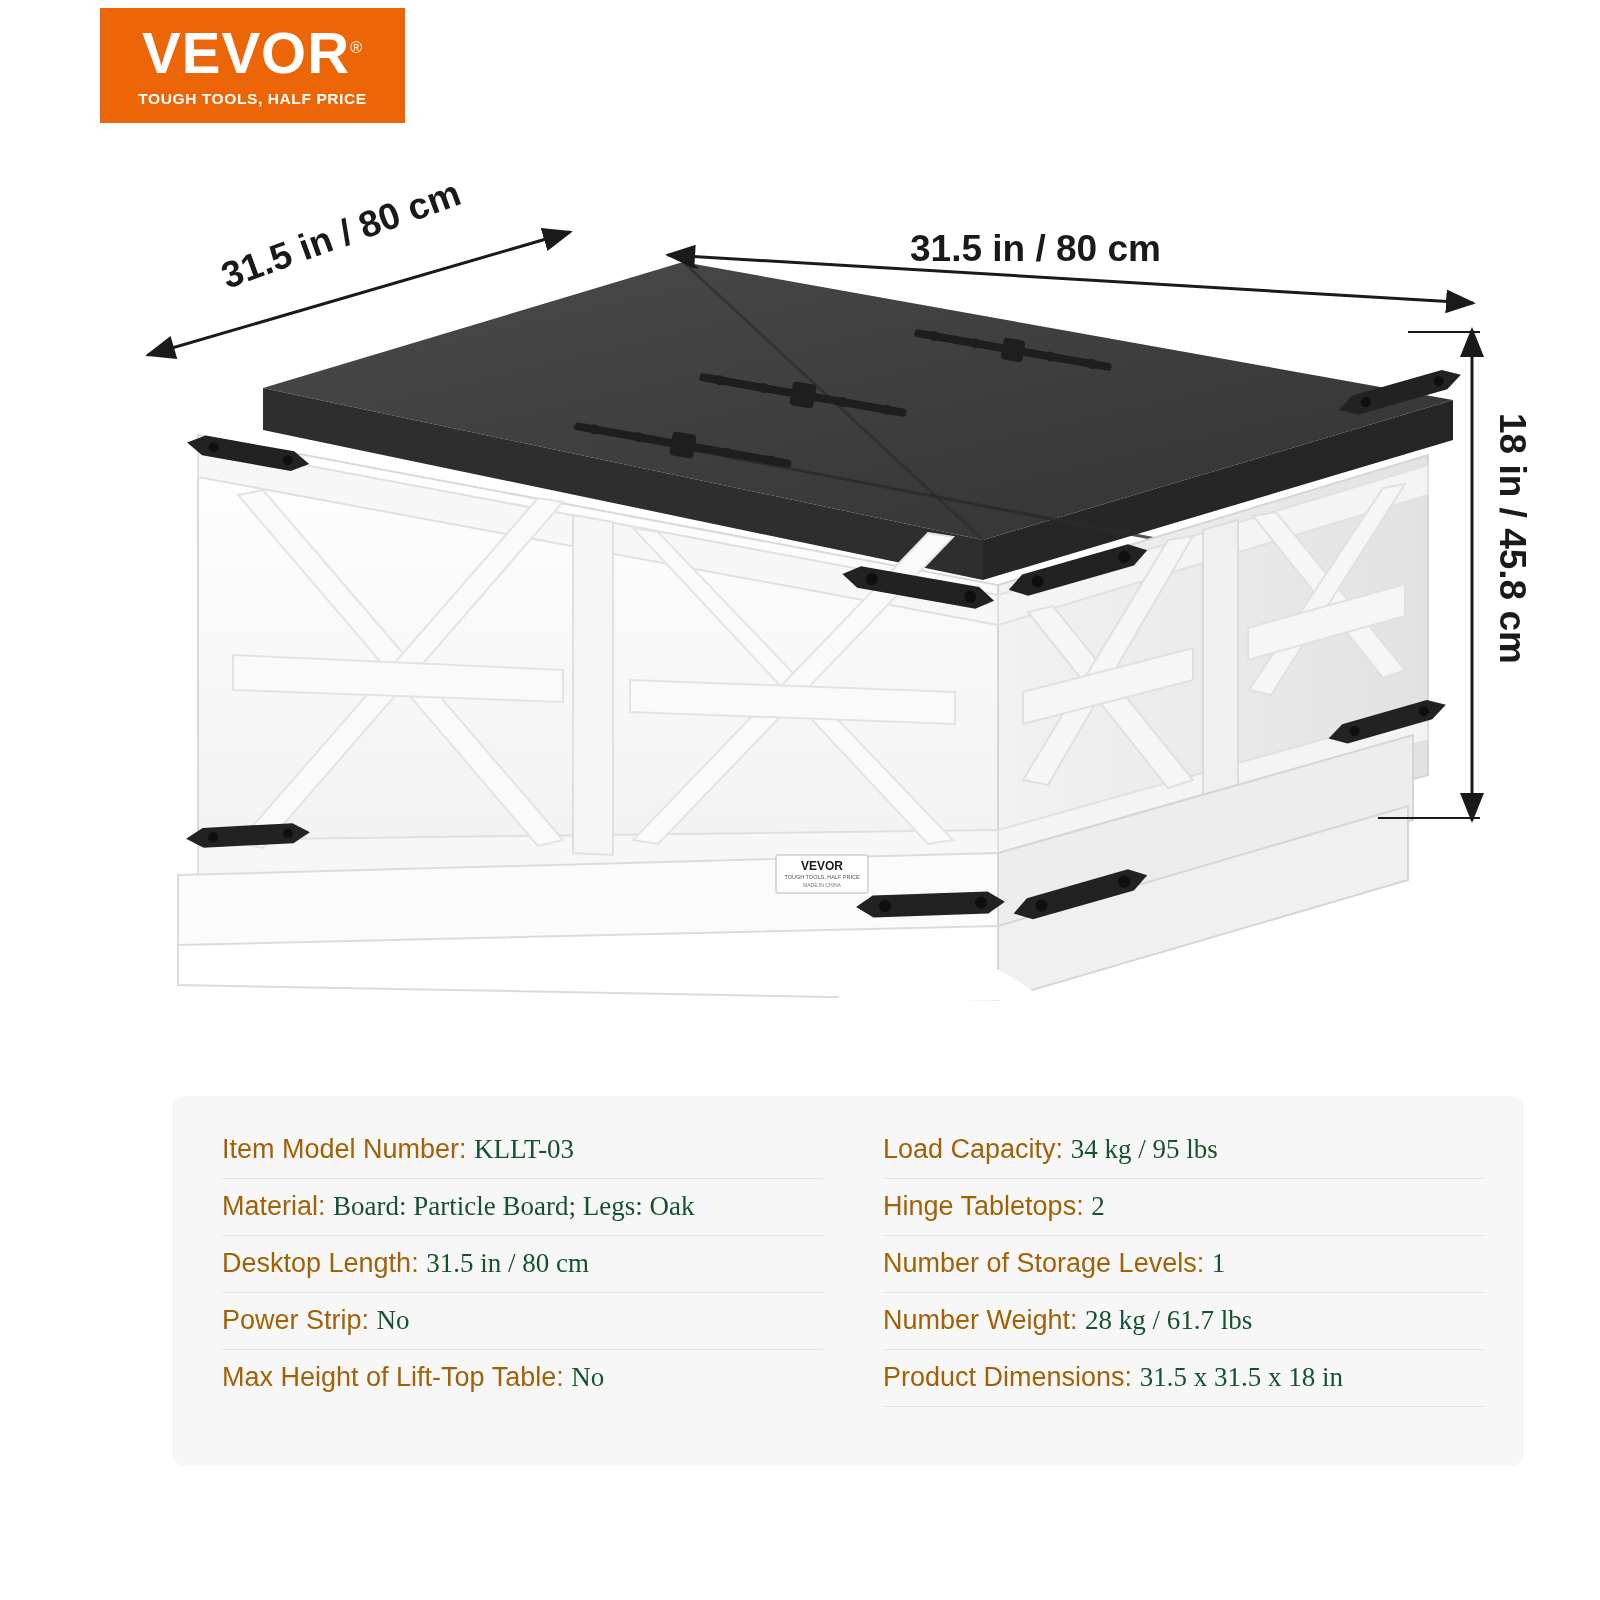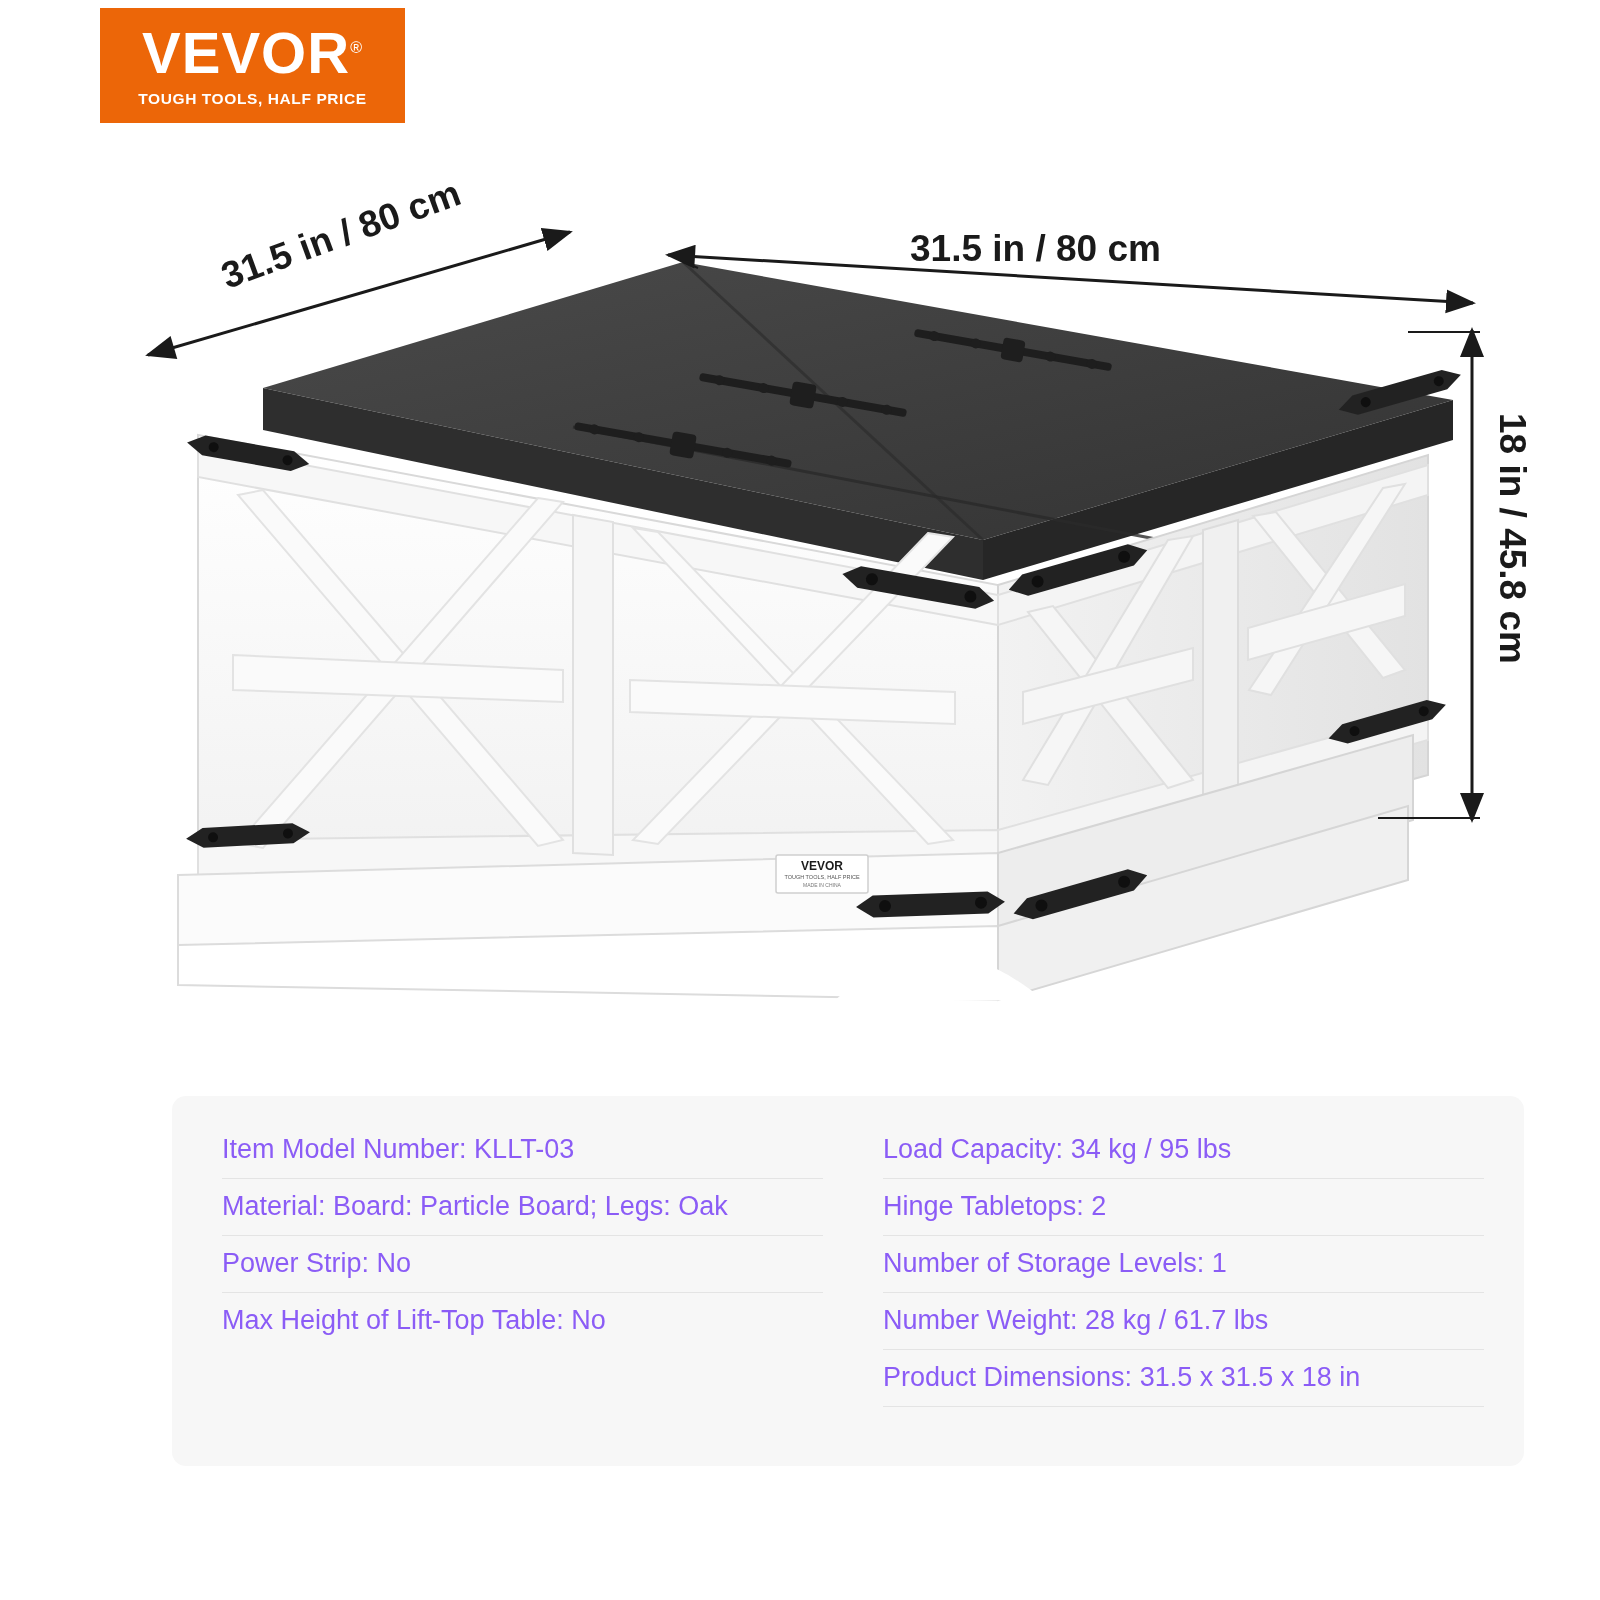--- a/index.html
+++ b/index.html
@@ -63,22 +63,22 @@
   .spec-col.left { padding-right: 30px; }
   .spec-col.right { padding-left: 30px; }
   .spec-row {
     border-bottom: 1px solid #e4e4e4;
     padding: 12px 0 13px 0;
     font-size: 27px; line-height: 1.15;
     white-space: nowrap;
   }
   .spec-row:last-child { border-bottom: none; }
   .spec-row.blank { border-bottom: none; }
-  .spec-label { color: #8b5cf6; }
-  .spec-value { color: #8b5cf6; }
+  .spec-label { color: #a16207; }
+  .spec-value { color: #14532d; font-family: Liberation Serif, serif; }
 </style>
 </head>
 <body>
 
 <div class="page">
 
   <div class="logo">
     <div class="logo-word">
       <span>VEVOR</span><span class="logo-reg">®</span>
     </div>
@@ -278,20 +278,24 @@
     <div class="spec-col left">
       <div class="spec-row">
         <span class="spec-label">Item Model Number:</span>
         <span class="spec-value">KLLT-03</span>
       </div>
       <div class="spec-row">
         <span class="spec-label">Material:</span>
         <span class="spec-value">Board: Particle Board; Legs: Oak</span>
       </div>
       <div class="spec-row">
+        <span class="spec-label">Desktop Length:</span>
+        <span class="spec-value">31.5 in / 80 cm</span>
+      </div>
+      <div class="spec-row">
         <span class="spec-label">Power Strip:</span>
         <span class="spec-value">No</span>
       </div>
       <div class="spec-row">
         <span class="spec-label">Max Height of Lift-Top Table:</span>
         <span class="spec-value">No</span>
       </div>
     </div>
     <div class="spec-col right">
       <div class="spec-row">

